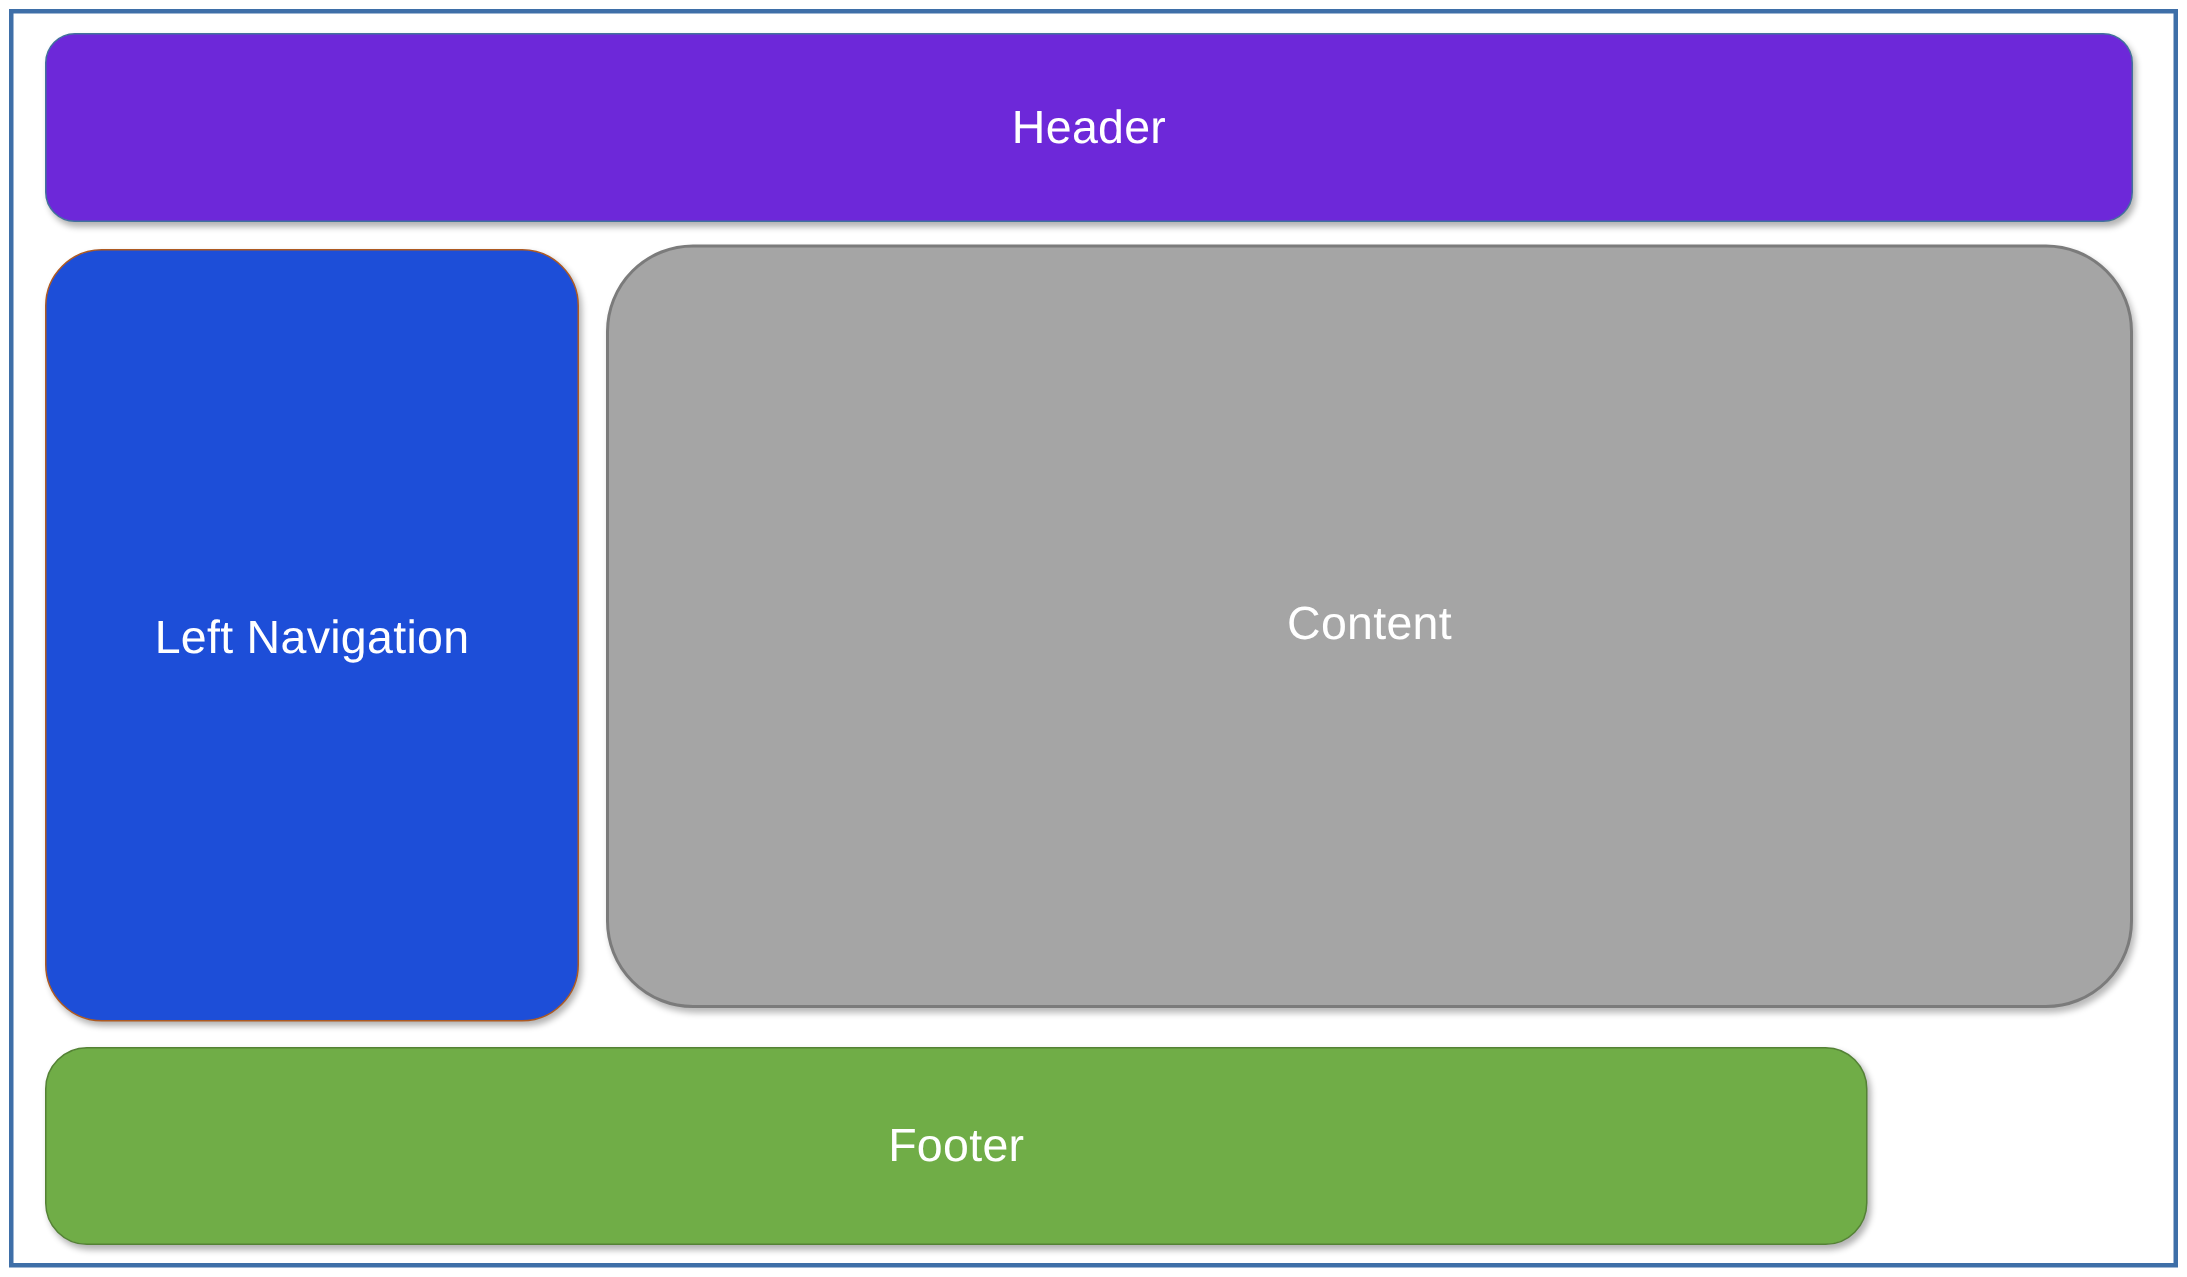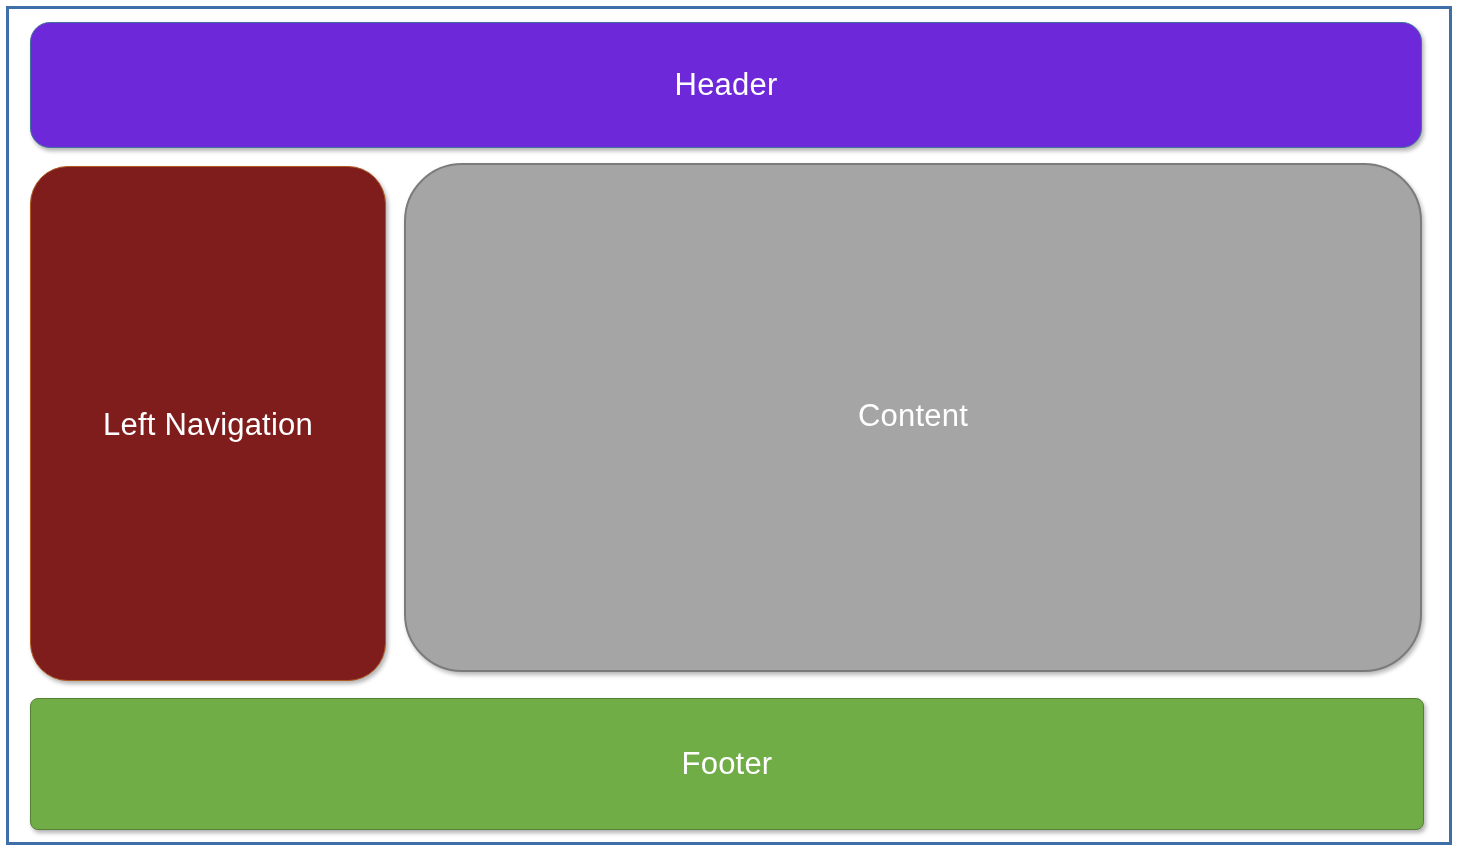--- a/index.html
+++ b/index.html
@@ -60,21 +60,21 @@
     box-shadow: 2px 3px 4px rgba(0,0,0,0.30);
     font-size: 31px;
   }
 
   
   #left-nav-block {
     left: 30px;
     top: 166px;
     width: 356px;
     height: 515px;
-    background: #7f1d1d;
+    background: #1d4ed8;
     border: 1px solid #AE5A21;
     border-radius: 38px;
     box-shadow: 2px 3px 4px rgba(0,0,0,0.30);
     font-size: 31px;
     align-items: center;
     justify-content: center;
     padding-top: 4px;
   }
 
   
@@ -90,25 +90,25 @@
     font-size: 31px;
     align-items: center;
     justify-content: center;
     padding-bottom: 2px;
   }
 
   
   #footer-block {
     left: 30px;
     top: 698px;
-    width: 1394px;
+    width: 1215px;
     height: 132px;
     background: #70AD47;
     border: 1px solid #548235;
-    border-radius: 8px;
+    border-radius: 28px;
     box-shadow: 2px 3px 4px rgba(0,0,0,0.30);
     font-size: 31px;
   }
 </style>
 </head>
 <body>
 
 <div id="canvas">
 
   <div class="outer-frame"></div>

